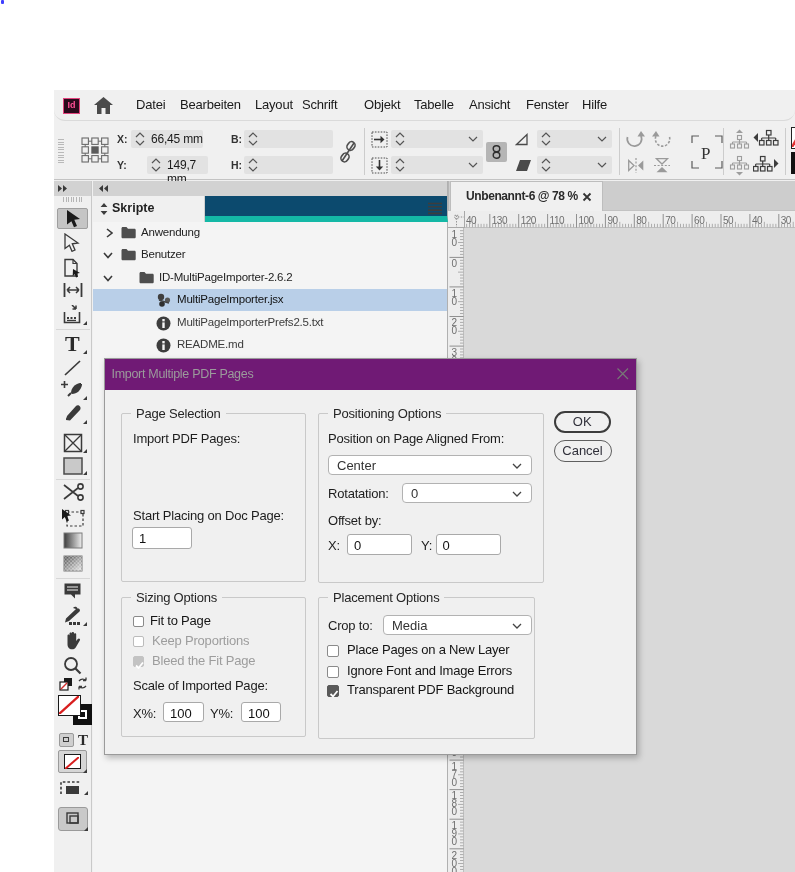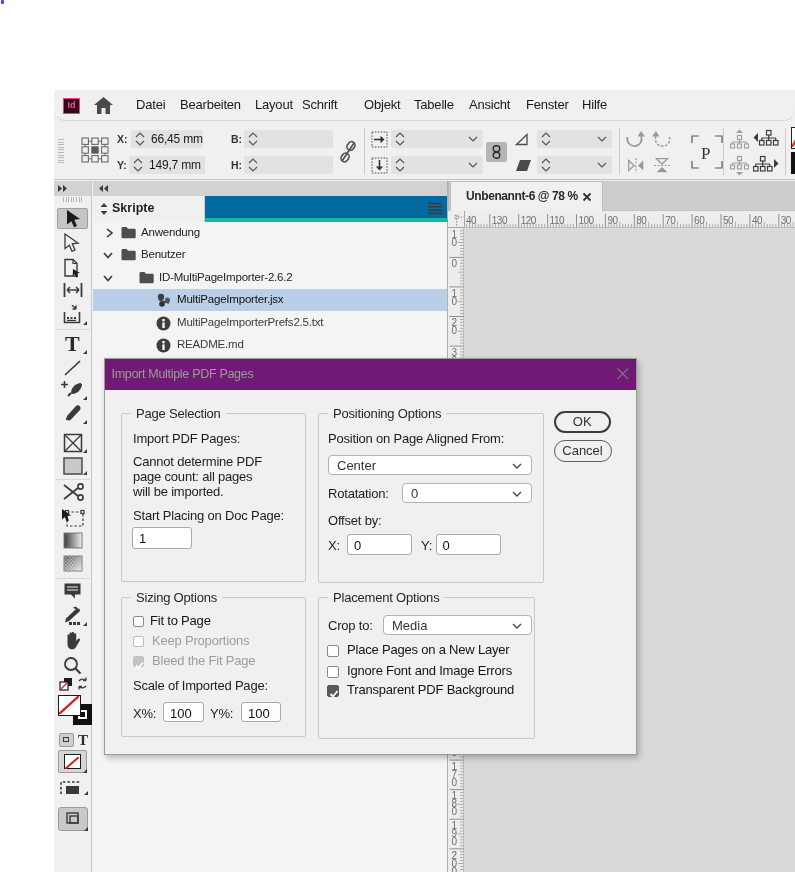--- a/index.html
+++ b/index.html
@@ -26,21 +26,21 @@
 
   
   #tools { position:absolute; left:0; top:106px; width:38px; height:676px; background:#f0f0f0; border-right:1px solid #c9c9c9; }
   .ti { position:absolute; left:9px; }
   .tsep { position:absolute; left:2px; width:34px; height:1px; background:#d7d7d7; }
   .corner { position:absolute; width:0; height:0; border-left:4px solid transparent; border-bottom:4px solid #3a3a3a; }
   #toolstrip { position:absolute; left:0; top:91px; width:38px; height:15px; background:#d2d2d2; border-right:1px solid #c9c9c9; }
 
   
   #dockstrip { position:absolute; left:39px; top:91px; width:355px; height:15px; background:#d2d2d2; border-right:1px solid #b0b0b0; }
-  #panelheader { position:absolute; left:39px; top:106px; width:355px; height:26px; background:#0369a1; border-bottom:4px solid #14b8a6; border-right:1px solid #b0b0b0; }
+  #panelheader { position:absolute; left:39px; top:106px; width:355px; height:26px; background:#0c4a6e; border-bottom:6px solid #14b8a6; border-right:1px solid #b0b0b0; }
   #skriptetab { position:absolute; left:0; top:0; width:112px; height:26px; background:#f0f0f0; border-right:1px solid #d0d0d0; }
   #panellist { position:absolute; left:39px; top:132px; width:355px; height:650px; background:#f4f4f4; border-right:1px solid #b0b0b0; }
   .trow { position:absolute; left:0; width:354px; height:22px; font-size:11.5px; color:#222; letter-spacing:-0.2px; }
   .trow .txt { position:absolute; top:4px; }
 
   
   #docarea { position:absolute; left:394px; top:91px; width:347px; height:691px; background:#d9d9d9; }
   #tabbar { position:absolute; left:394px; top:91px; width:347px; height:30px; background:#cdcdcd; border-left:1px solid #b5b5b5; border-bottom:1px solid #c2c2c2; }
   #doctab { position:absolute; left:1px; top:0px; width:153px; height:30px; background:#f0f0f0; border:1px solid #bdbdbd; border-bottom:none; font-size:12px; font-weight:bold; color:#2a2a2a; letter-spacing:-0.4px; }
 
@@ -109,21 +109,21 @@
         </g>
       </svg>
       <span class="tlabel" style="left:63px;top:12px;">X:</span>
       <div class="tfield" style="left:77px;top:9px;width:72px;">
         <svg class="spin" width="10" height="16" viewBox="0 0 10 16">
             <path d="M1 6 L5 2 L9 6 M1 10 L5 14 L9 10" fill="none" stroke="#555" stroke-width="1.2"></path>
           </svg>
         <span class="val">66,45 mm</span>
       </div>
       <span class="tlabel" style="left:63px;top:38px;">Y:</span>
-      <div class="tfield" style="left:75px;top:35px;width:76px;">
+      <div class="tfield" style="left:93px;top:35px;width:61px;">
         <svg class="spin" width="10" height="16" viewBox="0 0 10 16">
             <path d="M1 6 L5 2 L9 6 M1 10 L5 14 L9 10" fill="none" stroke="#555" stroke-width="1.2"></path>
           </svg>
         <span class="val">149,7 mm</span>
       </div>
       <span class="tlabel" style="left:177px;top:12px;">B:</span>
       <div class="tfield" style="left:190px;top:9px;width:89px;">
         <svg class="spin" width="10" height="16" viewBox="0 0 10 16">
             <path d="M1 6 L5 2 L9 6 M1 10 L5 14 L9 10" fill="none" stroke="#555" stroke-width="1.2"></path>
           </svg>
@@ -972,21 +972,20 @@
         <span>Import Multiple PDF Pages</span>
       <svg style="position:absolute;left:512.5px;top:9px;" width="12" height="12" viewBox="0 0 12 12">
           <path d="M0.5 0.5 L11 11 M11 0.5 L0.5 11" stroke="#777" stroke-width="1.2"></path>
         </svg>
     </div>
 
     <div class="group" style="left:16.5px;top:53.5px;width:184.5px;height:169px;">
       <span class="legend">Page Selection</span>
     </div>
     <span class="dlabel" style="left:28.5px;top:71.5px;">Import PDF Pages:</span>
-    <span class="dlabel" style="left:28.5px;top:95px;line-height:15px;">Cannot determine PDF<br>page count: all pages<br>will be imported.</span>
     <span class="dlabel" style="left:28.5px;top:149px;">Start Placing on Doc Page:</span>
     <div class="dinput" style="left:27.5px;top:168px;width:60px;height:22px;">
         <span>1</span>
       </div>
 
     <div class="group" style="left:213.5px;top:54px;width:225.5px;height:169.5px;">
       <span class="legend">Positioning Options</span>
     </div>
     <span class="dlabel" style="left:223.5px;top:71.5px;">Position on Page Aligned From:</span>
     <div class="dselect" style="left:223.5px;top:95.5px;width:204px;height:20px;">

